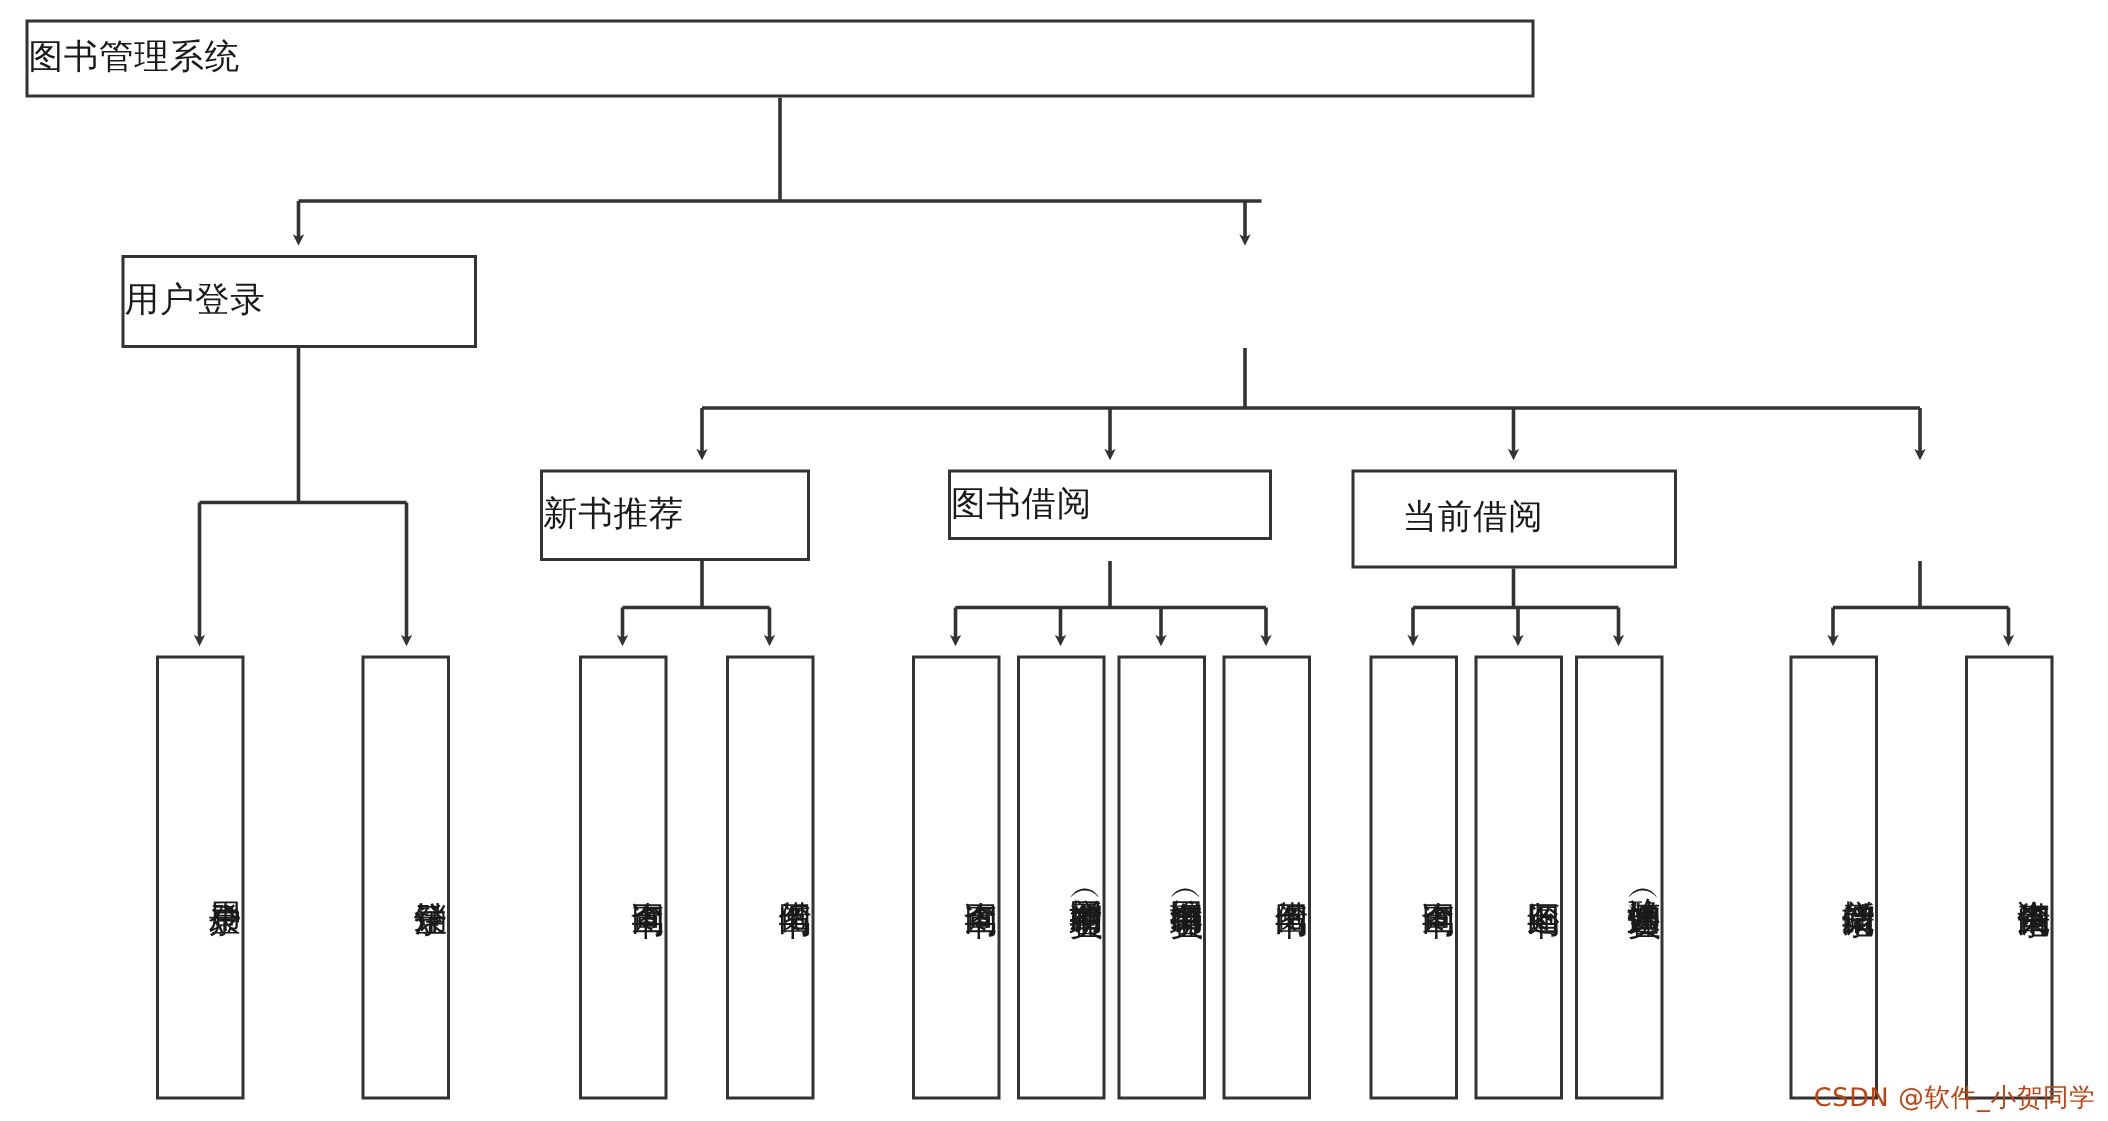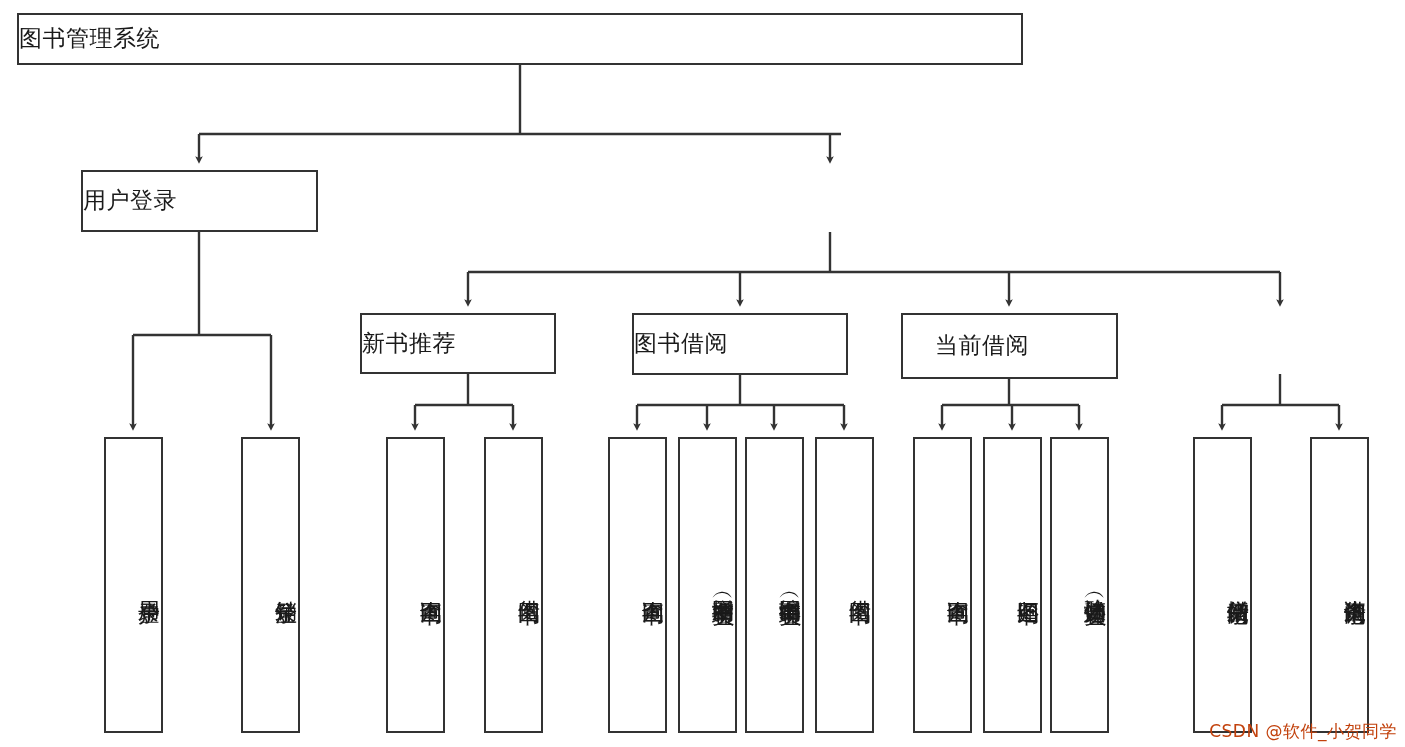--- a/index.html
+++ b/index.html
@@ -124,25 +124,25 @@
 
   <div class="node horiz" style="left:17px; top:13px; width:1006px; height:52px;">
     <span class="node-label">图书管理系统</span>
   </div>
 
   <div class="node horiz" style="left:81px; top:170px; width:237px; height:62px;">
     <span class="node-label">用户登录</span>
   </div>
 
 
-  <div class="node horiz" style="left:360px; top:313px; width:196px; height:61px;">
+  <div class="node horiz" style="left:360px; top:313px; width:180px; height:61px;">
     <span class="node-label">新书推荐</span>
   </div>
 
-  <div class="node horiz" style="left:632px; top:313px; width:216px; height:62px;">
+  <div class="node horiz" style="left:632px; top:313px; width:216px; height:47px;">
     <span class="node-label">图书借阅</span>
   </div>
 
   <div class="node horiz" style="left:901px; top:313px; width:217px; height:66px;padding-left:32px;">
     <span class="node-label">当前借阅</span>
   </div>
 
 
   <div class="node vert" style="left:104px; top:437px; width:59px; height:296px;">
     <span class="node-label">用户登录</span>

